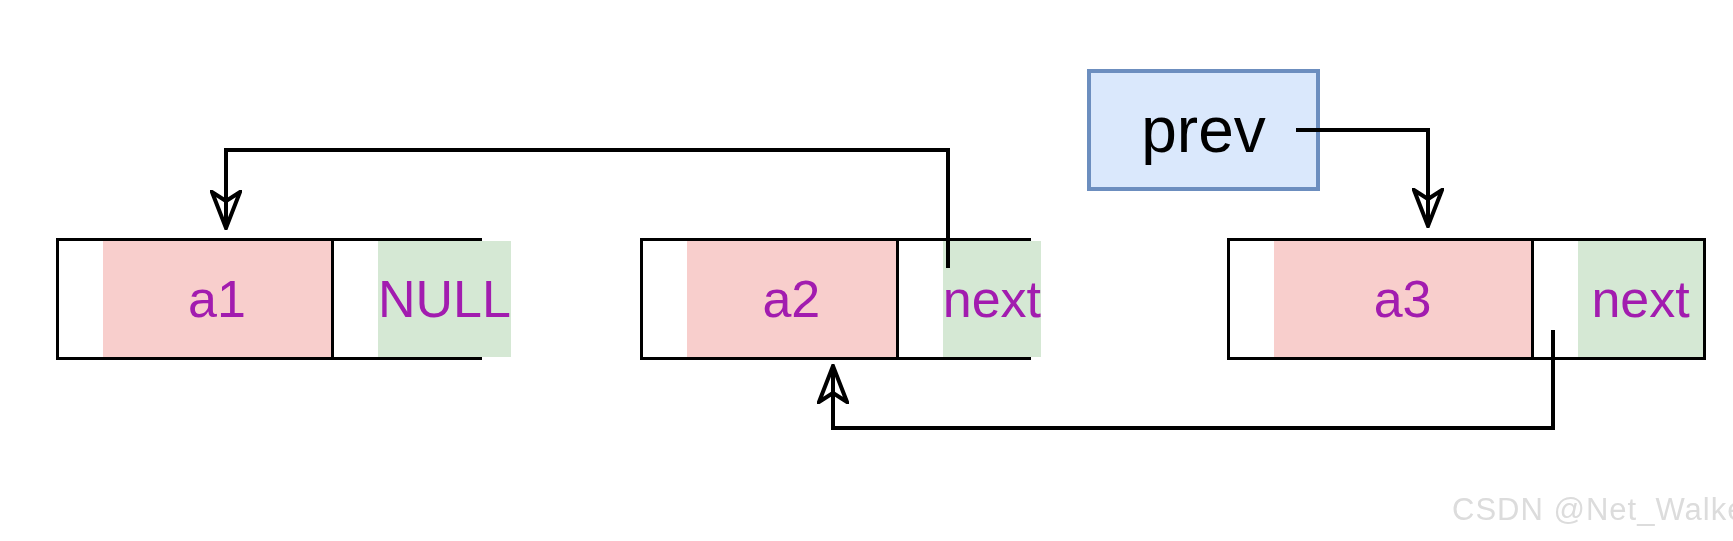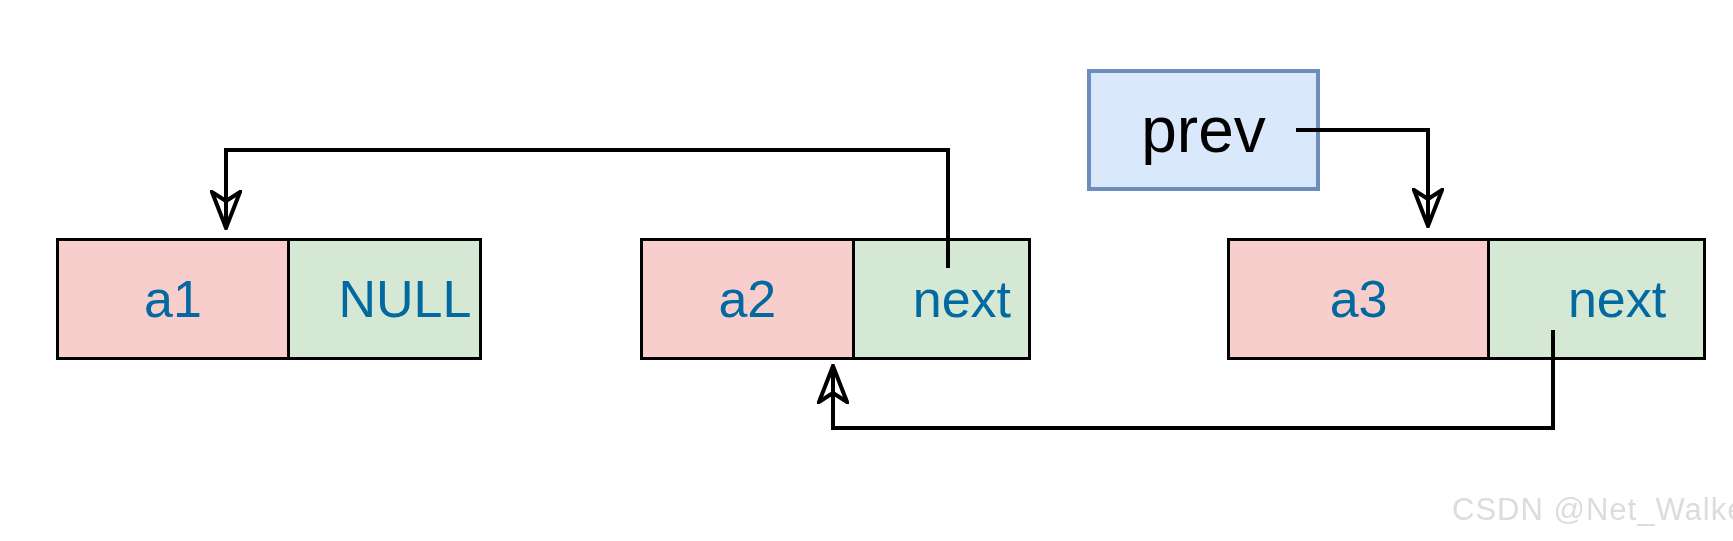--- a/index.html
+++ b/index.html
@@ -25,32 +25,32 @@
     border: 3.5px solid var(--node-border, #000000);
     z-index: 1;
   }
   .node .cell {
     display: flex;
     align-items: center;
     justify-content: center;
     box-sizing: border-box;
     font-size: 52px;
     line-height: 1;
-    color: #0369a1;
+    color: #a21caf;
     height: 100%;
+    margin-left: 44px;
   }
   .node .cell.value {
     flex: 0 0 55%;
     background: var(--node-fill-value, #f8cecc);
     border-right: 3.5px solid var(--node-border, #000000);
   }
   .node .cell.pointer {
     flex: 1 1 auto;
     background: var(--node-fill-pointer, #d5e8d4);
-    padding-left: 41px;
   }
   #node-a1 { left: 56px;   width: 426px; }
   #node-a2 { left: 640px;  width: 391px; }
   #node-a3 { left: 1227px; width: 479px; }
 
   
   .prev-box {
     position: absolute;
     left: 1063px;
     top: 69px;

